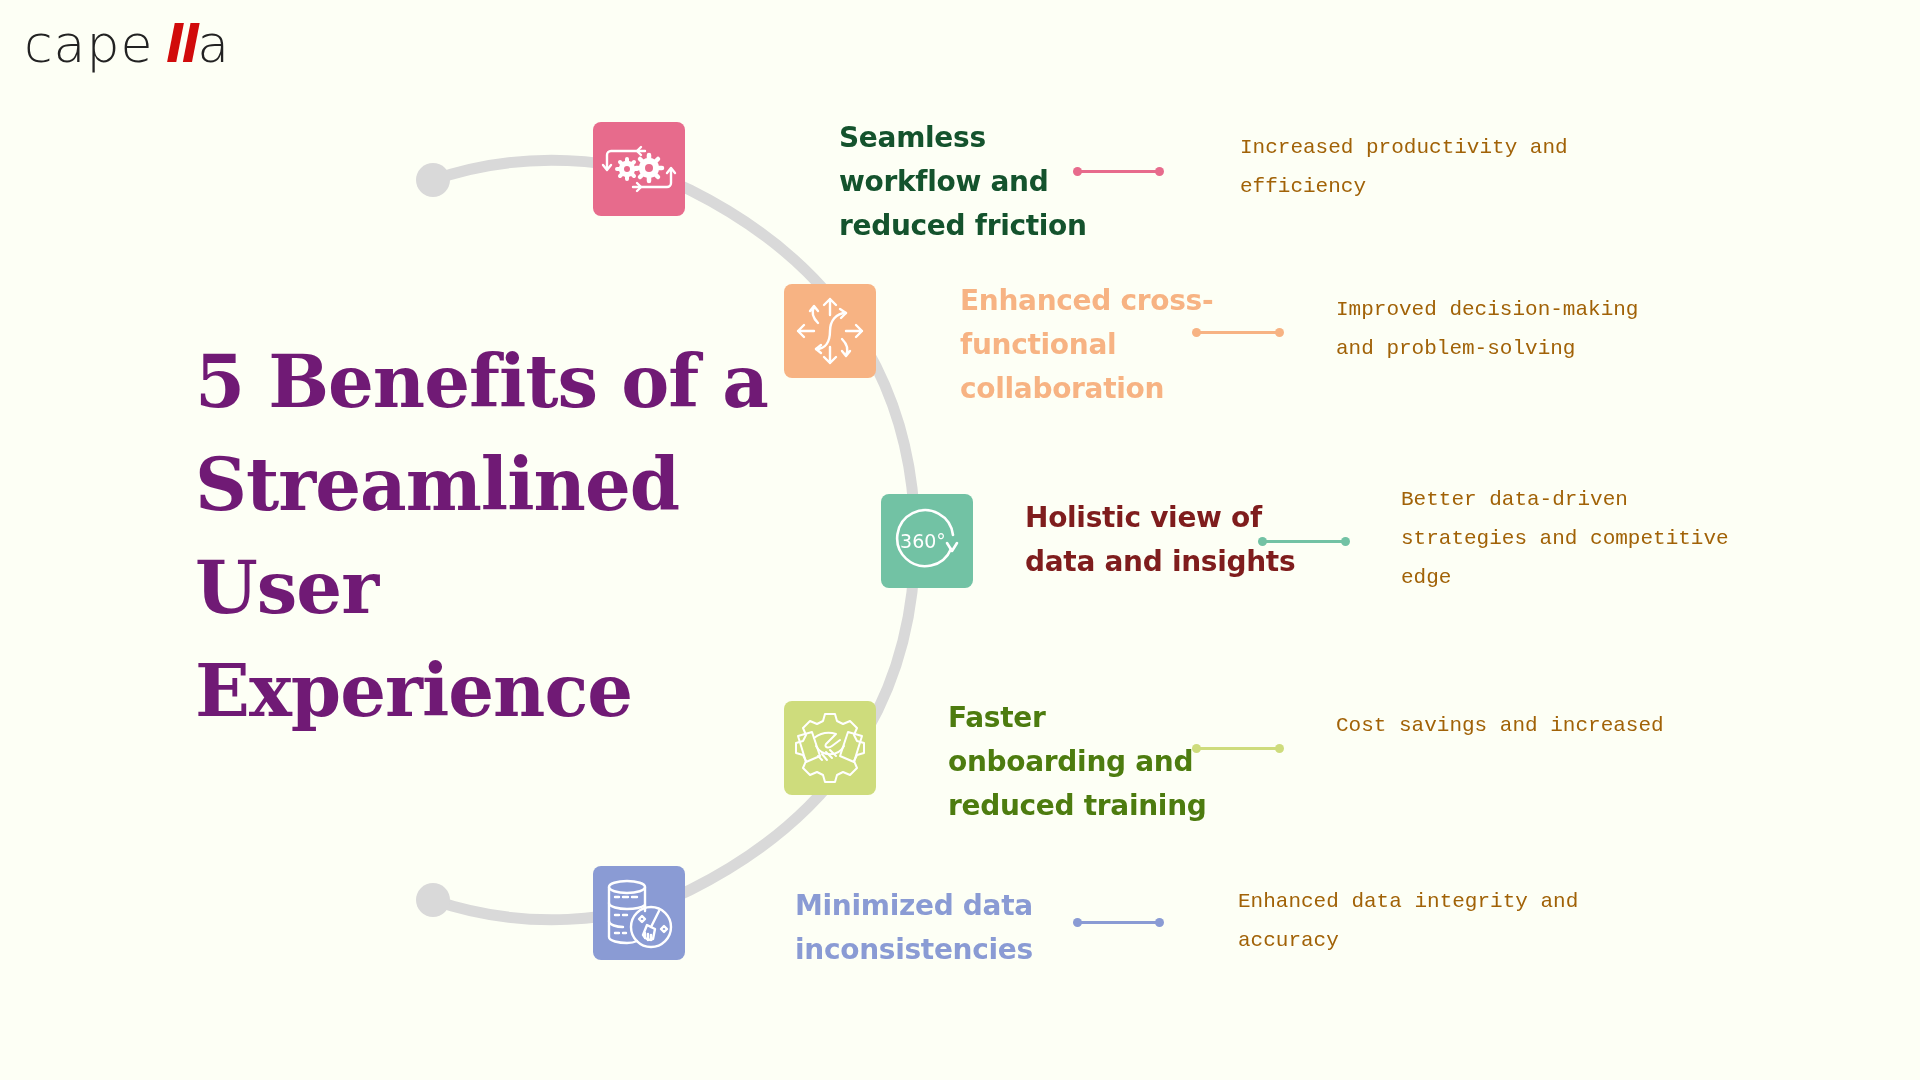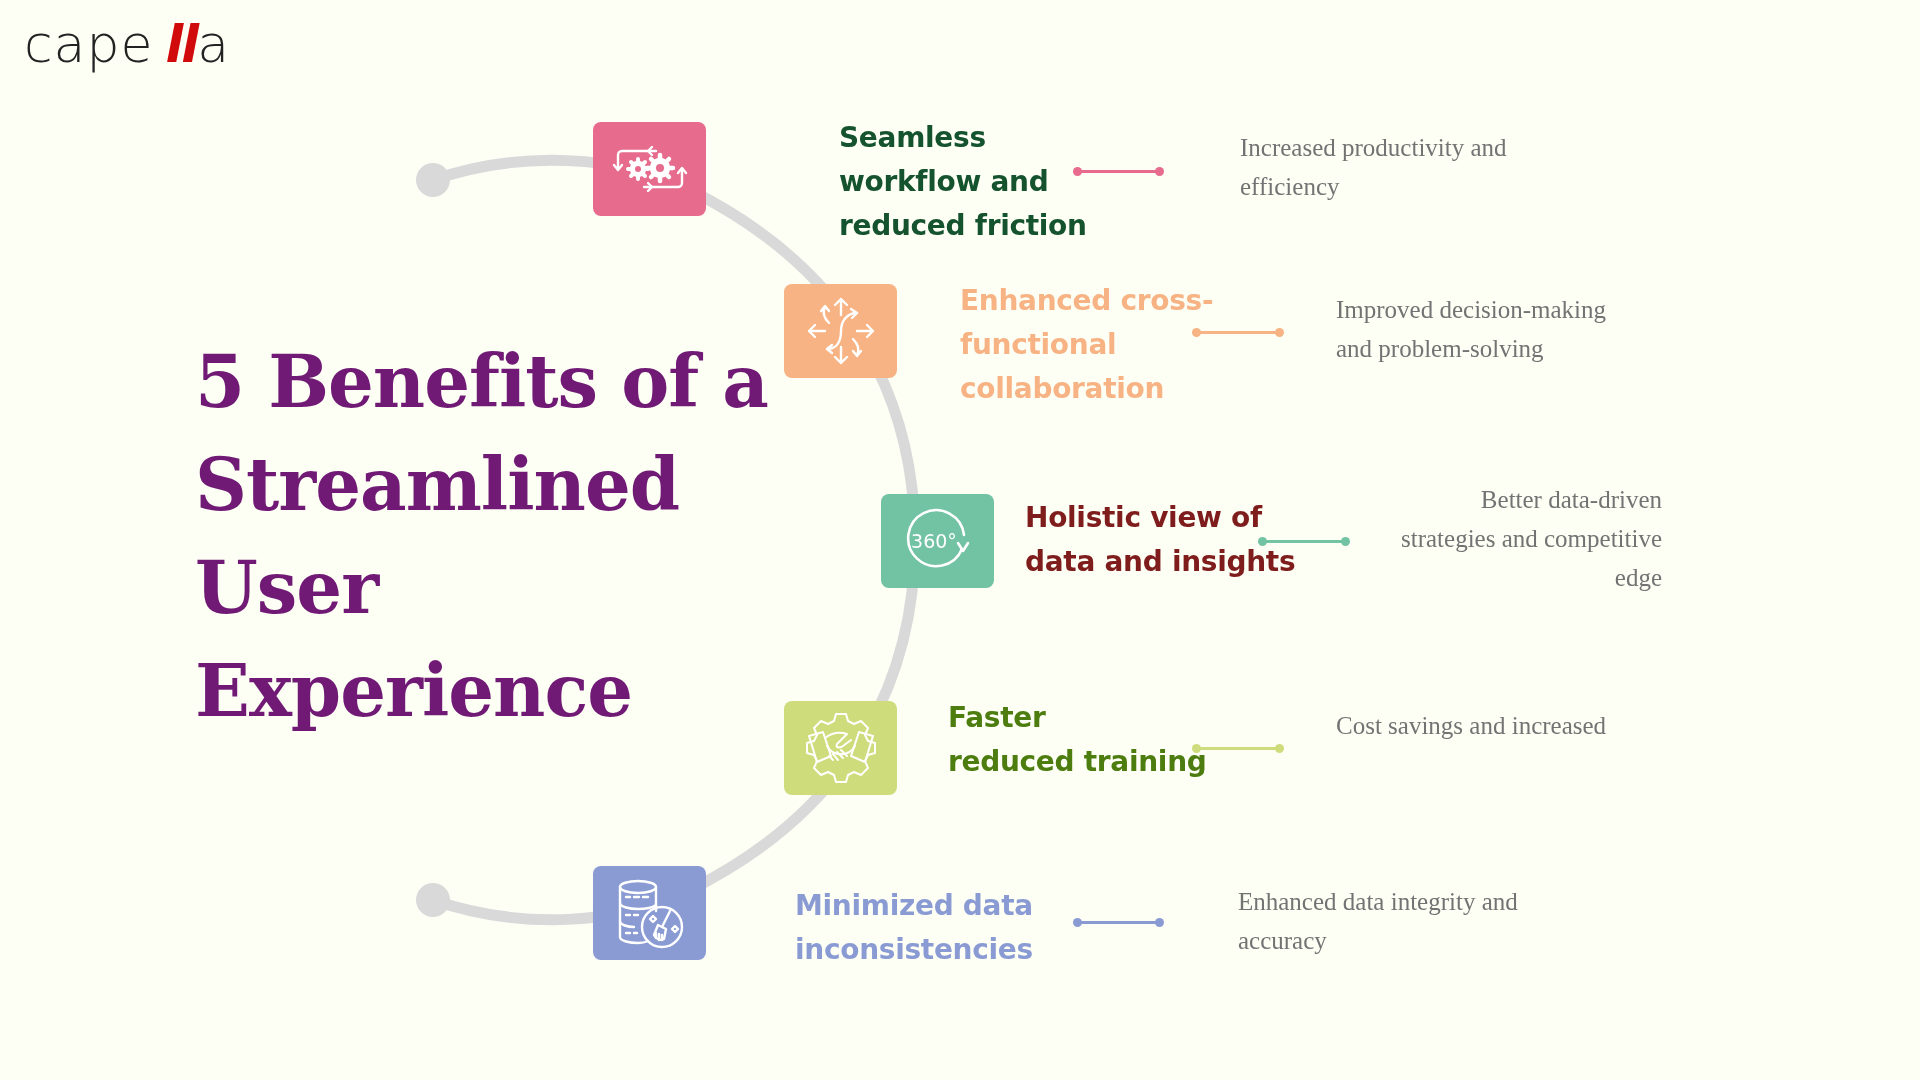--- a/index.html
+++ b/index.html
@@ -17,39 +17,39 @@
   .logo .ll { color:#d10b0b; font-weight:700; font-style:italic; letter-spacing:-2px;margin-left:12px; }
   .arc { position:absolute; left:0; top:0; }
   .title {
     position:absolute; left:195px; top:330px;
     font-family:"DejaVu Serif", serif; font-weight:700;
     font-size:72px; line-height:103px; color:#701a75;
     letter-spacing:-1px;
   }
   .title div { white-space:nowrap; }
   .icon-tile {
-    position:absolute; width:113px; height:94px; border-radius:8px;
+    position:absolute; width:92px; height:94px; border-radius:8px;
     display:flex; align-items:center; justify-content:center;
   }
   .icon-tile svg { width:76px; height:76px; }
   .heading {
     position:absolute; font-family:"DejaVu Sans", sans-serif; font-weight:700;
     font-size:28px; line-height:44px; letter-spacing:-0.3px;
   }
   .heading div { white-space:nowrap; }
   .connector { position:absolute; height:3px; }
   .connector::before, .connector::after {
     content:""; position:absolute; top:-3px; width:9px; height:9px;
     border-radius:50%; background:inherit;
   }
   .connector::before { left:-4px; }
   .connector::after { right:-4px; }
   .desc {
-    position:absolute; font-family:Liberation Serif, serif; font-weight:400;
-    font-size:25px; line-height:39px; color:#737373;
+    position:absolute; font-family:Liberation Mono, monospace; font-weight:400;
+    font-size:21px; line-height:39px; color:#a16207;
   }
   .desc div { white-space:nowrap; }
 </style>
 </head>
 <body>
 
 <div class="logo">
   <span>cape</span><span class="ll">ll</span><span>a</span>
 </div>
 
@@ -126,38 +126,39 @@
     <path d="M62 46 A28 28 0 1 1 64 32"></path>
     <path d="M58 40 l5 8 l5 -8"></path>
     <text x="34" y="45" font-family="DejaVu Sans, sans-serif" font-size="19" fill="#fff" stroke="none" text-anchor="middle">360°</text>
   </svg>
 </div>
 <div class="heading" style="left:1025px;top:496px;color:#7f1d1d;">
   <div>Holistic view of</div>
   <div>data and insights</div>
 </div>
 <div class="connector" style="left:1262px;top:540px;width:84px;background:#72c2a4;"></div>
-<div class="desc" style="left:1401px;top:480px;text-align:right;">
+<div class="desc" style="left:1401px;top:480px;">
   <div>Better data-driven</div>
   <div>strategies and competitive</div>
   <div>edge</div>
 </div>
 
 <div class="icon-tile" style="left:784px;top:701px;background:#cedc7c;">
   <svg viewBox="0 0 76 76" fill="none" stroke="#fff" stroke-width="2" stroke-linecap="round" stroke-linejoin="round">
     <path d="M33 4 h10 l2 7 l6 3 l7 -3 l7 7 l-3 7 l3 6 l7 2 v10 l-7 2 l-3 6 l3 7 l-7 7 l-7 -3 l-6 3 l-2 7 h-10 l-2 -7 l-6 -3 l-7 3 l-7 -7 l3 -7 l-3 -6 l-7 -2 v-10 l7 -2 l3 -6 l-3 -7 l7 -7 l7 3 l6 -3 z"></path>
     <path d="M6 26 L20 22 L28 46 L14 52 Z"></path>
     <path d="M70 26 L56 22 L48 46 L62 52 Z"></path>
     <path d="M22 28 C30 22, 38 22, 44 24 L34 34 C32 37, 36 39, 40 36 L48 30"></path>
     <path d="M26 46 L30 50 M30 44 L35 50 M34 42 L40 48 M38 40 L44 46"></path>
     <path d="M24 36 a16 16 0 0 0 28 0"></path>
   </svg>
 </div>
 <div class="heading" style="left:948px;top:696px;color:#4d7c0f;">
   <div>Faster</div>
+  <div>onboarding and</div>
   <div>reduced training</div>
 </div>
 <div class="connector" style="left:1196px;top:747px;width:84px;background:#cedc7c;"></div>
 <div class="desc" style="left:1336px;top:706px;">
   <div>Cost savings and increased</div>
 </div>
 
 <div class="icon-tile" style="left:593px;top:866px;background:#8a9bd4;">
   <svg viewBox="0 0 76 76" fill="none" stroke="#fff" stroke-width="2.4" stroke-linecap="round" stroke-linejoin="round">
     <ellipse cx="26" cy="12" rx="18" ry="6"></ellipse>

